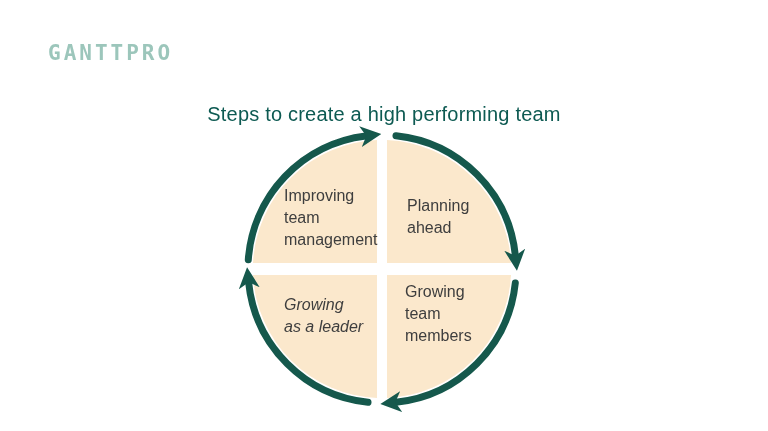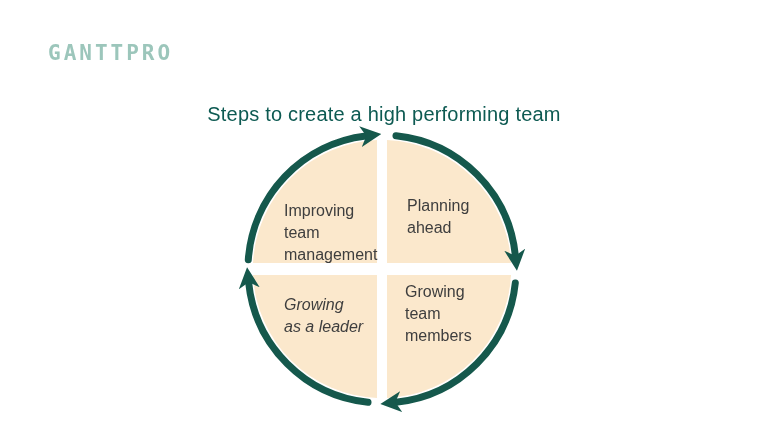--- a/index.html
+++ b/index.html
@@ -43,21 +43,21 @@
   .step-label {
     position: absolute;
     font-size: 16px;
     line-height: 22px;
     color: #3e3e3e;
     white-space: pre-line;
   }
   .lbl-top-right    { left: 407px; top: 195px; width: 120px; }
   .lbl-bottom-right { left: 405px; top: 281px; width: 120px; }
   .lbl-bottom-left  { left: 284px; top: 294px; width: 120px; font-style: italic; }
-  .lbl-top-left     { left: 284px; top: 200px; width: 120px; }
+  .lbl-top-left     { left: 284px; top: 185px; width: 120px; }
 </style>
 </head>
 <body>
 
 <div id="stage">
 
   <div class="logo">GANTTPRO</div>
 
   <div class="title">Steps to create a high performing team</div>
 

